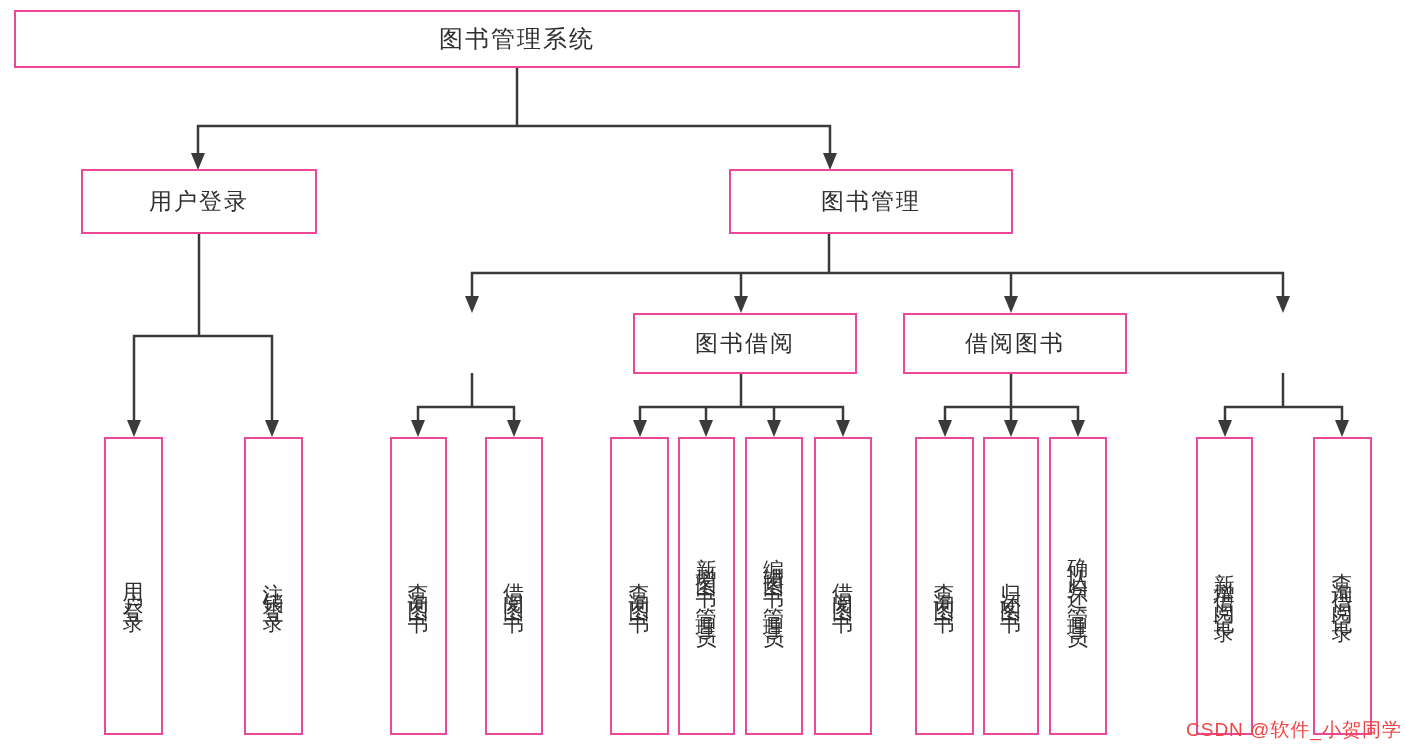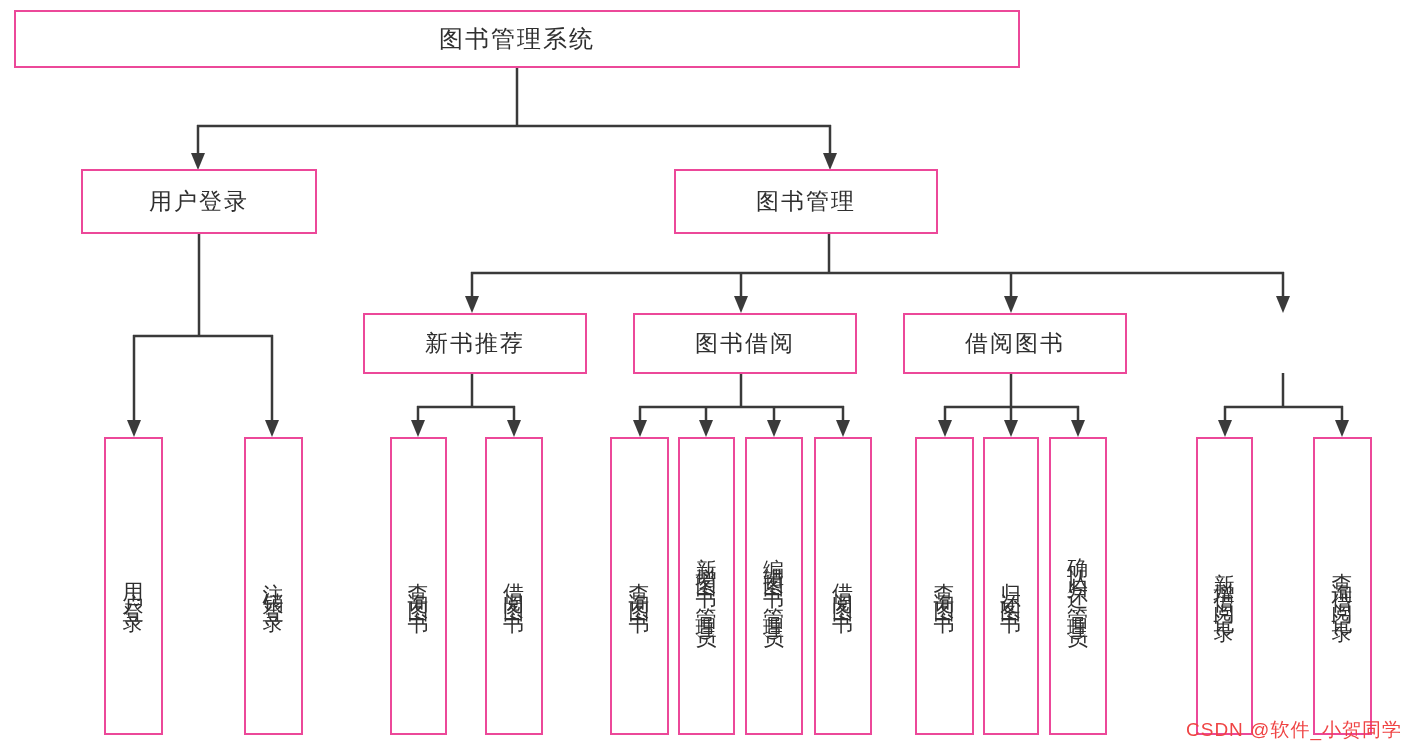--- a/index.html
+++ b/index.html
@@ -28,21 +28,21 @@
     text-orientation:upright;
     font-size:21px;
     letter-spacing:10px;
     line-height:1;
     color:#2f2f2f;
     white-space:nowrap;
   }
   
   .root   {left:14px;  top:10px;  width:1006px; height:58px;}
   .l2a    {left:81px;  top:169px; width:236px;  height:65px;}
-  .l2b    {left:674px; top:169px; width:264px;  height:65px;align-items:center;}
+  .l2b    {left:729px; top:169px; width:284px;  height:65px;align-items:center;}
   .l3a    {left:363px; top:313px; width:224px;  height:61px;}
   .l3b    {left:633px; top:313px; width:224px;  height:61px;align-items:center;}
   .l3c    {left:903px; top:313px; width:224px;  height:61px;}
   .l3d    {left:1172px;top:313px; width:223px;  height:61px;}
   .leaf   {top:437px;  height:298px;}
   .lf1 {left:104px; width:59px;}
   .lf2 {left:244px; width:59px;}
   .lf3 {left:390px; width:57px;}
   .lf4 {left:485px; width:58px;}
   .lf5 {left:610px; width:59px;}
@@ -135,23 +135,20 @@
     <span>图书管理系统</span>
   </div>
 
   <div class="node h l2a">
     <span>用户登录</span>
   </div>
   <div class="node h l2b">
     <span>图书管理</span>
   </div>
 
-  <div class="node h l3a">
-    <span>新书推荐</span>
-  </div>
   <div class="node h l3b">
     <span>图书借阅</span>
   </div>
   <div class="node h l3c">
     <span>借阅图书</span>
   </div>
 
   <div class="node leaf lf1">
     <span class="vtext">用户登录</span>
   </div>

